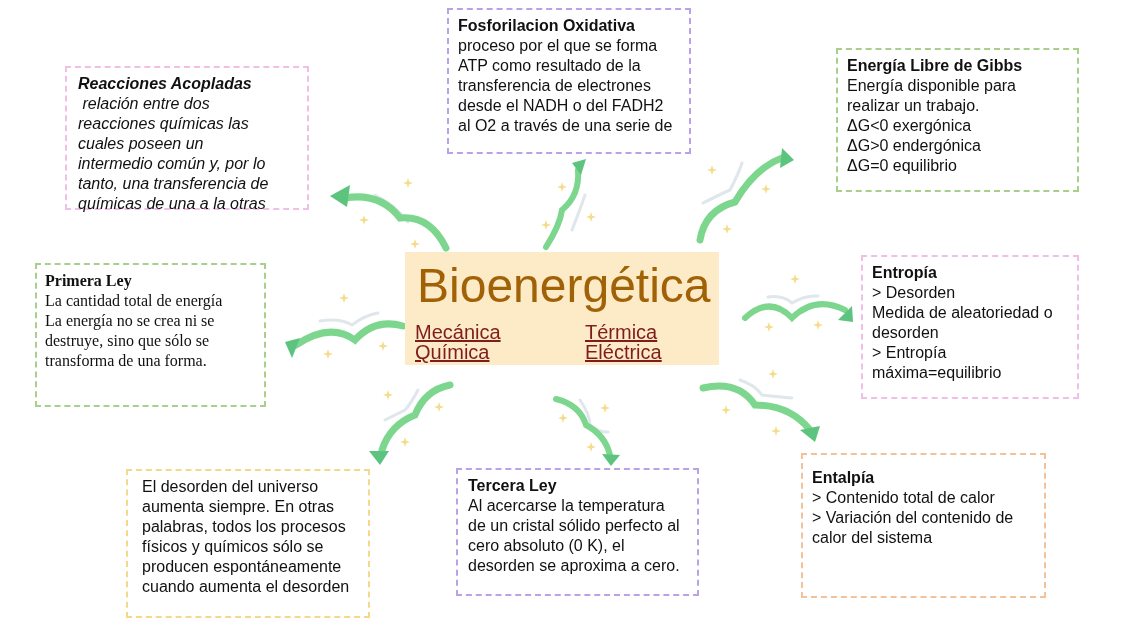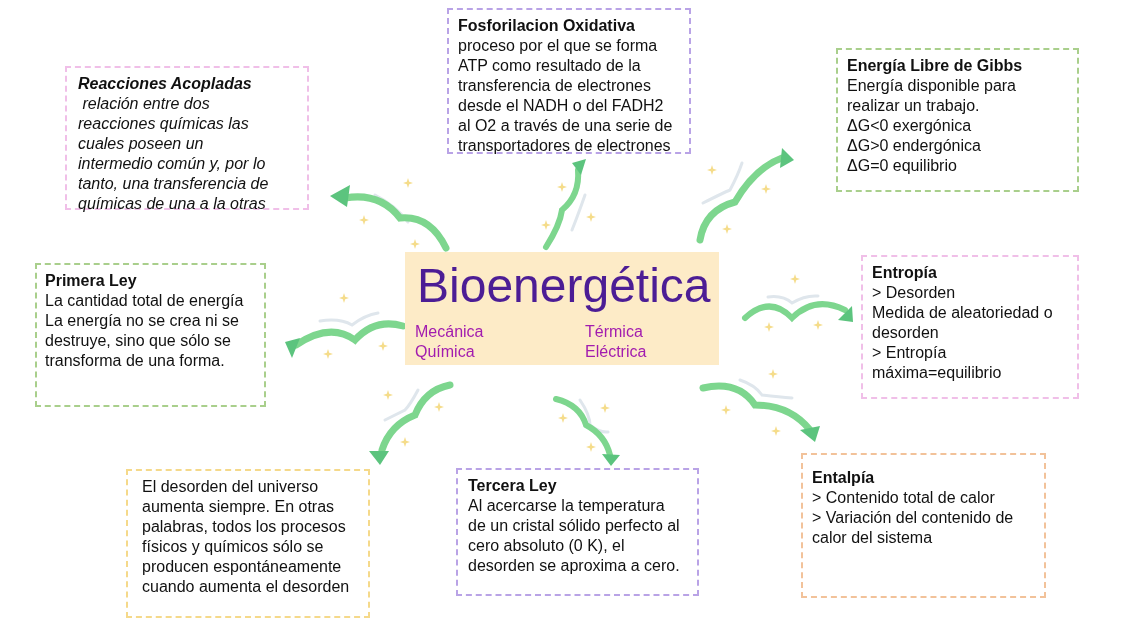--- a/index.html
+++ b/index.html
@@ -19,34 +19,34 @@
   .card .title { font-weight:bold; display:block; }
   .card .line { display:block; white-space:pre; }
 
   #card-fosforilacion { left:447px; top:8px; width:244px; height:146px; border-color:#b9a3e6; padding-left:9px; }
   #card-reacciones { left:65px; top:66px; width:244px; height:144px; border-color:#f0bfe8; padding-left:11px;font-style:italic; }
   #card-gibbs { left:836px; top:48px; width:243px; height:144px; border-color:#a9cf8c; padding-left:9px; }
   #card-entropia { left:861px; top:255px; width:218px; height:144px; border-color:#f0bfe8; padding-left:9px; }
   #card-entalpia { left:801px; top:453px; width:245px; height:145px; border-color:#f2c29a; padding-top:13px; padding-left:9px; }
   #card-tercera { left:456px; top:468px; width:243px; height:128px; border-color:#b9a3e6; padding-left:10px; }
   #card-segunda { left:126px; top:469px; width:244px; height:149px; border-color:#f5d98a; padding-left:14px; }
-  #card-primera { left:35px; top:263px; width:231px; height:144px; border-color:#a9cf8c; padding-left:8px; }
+  #card-primera { left:35px; top:263px; width:231px; height:144px; border-color:#a9cf8c; padding-left:8px;font-family:Liberation Serif, serif; }
 
   #center {
     position:absolute; left:405px; top:252px; width:314px; height:113px;
     background:#fdebc7;
     box-sizing:border-box;
   }
   #center .main-title {
     position:absolute; left:12px; top:4px;
-    font-size:48px; line-height:60px; color:#4c1d95;
+    font-size:48px; line-height:60px; color:#a16207;
     letter-spacing:0px;
   }
   #center .sub {
-    position:absolute; font-size:16px; line-height:20px; color:#a21caf;
+    position:absolute; font-size:20px; line-height:20px; color:#7f1d1d;text-decoration:underline;
   }
   #arrows { position:absolute; left:0; top:0; }
 </style>
 </head>
 <body>
 
 <svg id="arrows" width="1138" height="640" viewBox="0 0 1138 640">
   <defs>
     <g id="spark">
       <path d="M0,-5 L1.2,-1.2 L5,0 L1.2,1.2 L0,5 L-1.2,1.2 L-5,0 L-1.2,-1.2 Z" fill="#f5dc8a"></path>
@@ -134,21 +134,20 @@
   <span class="sub" style="left:180px; top:90px;">Eléctrica</span>
 </div>
 
 <div class="card" id="card-fosforilacion">
   <span class="title">Fosforilacion Oxidativa</span>
   <span class="line">proceso por el que se forma</span>
   <span class="line">ATP como resultado de la</span>
   <span class="line">transferencia de electrones</span>
   <span class="line">desde el NADH o del FADH2</span>
   <span class="line">al O2 a través de una serie de</span>
-  <span class="line">transportadores de electrones</span>
 </div>
 
 <div class="card" id="card-reacciones">
   <span class="title">Reacciones Acopladas</span>
   <span class="line"> relación entre dos</span>
   <span class="line">reacciones químicas las</span>
   <span class="line">cuales poseen un</span>
   <span class="line">intermedio común y, por lo</span>
   <span class="line">tanto, una transferencia de</span>
   <span class="line">químicas de una a la otras</span>

